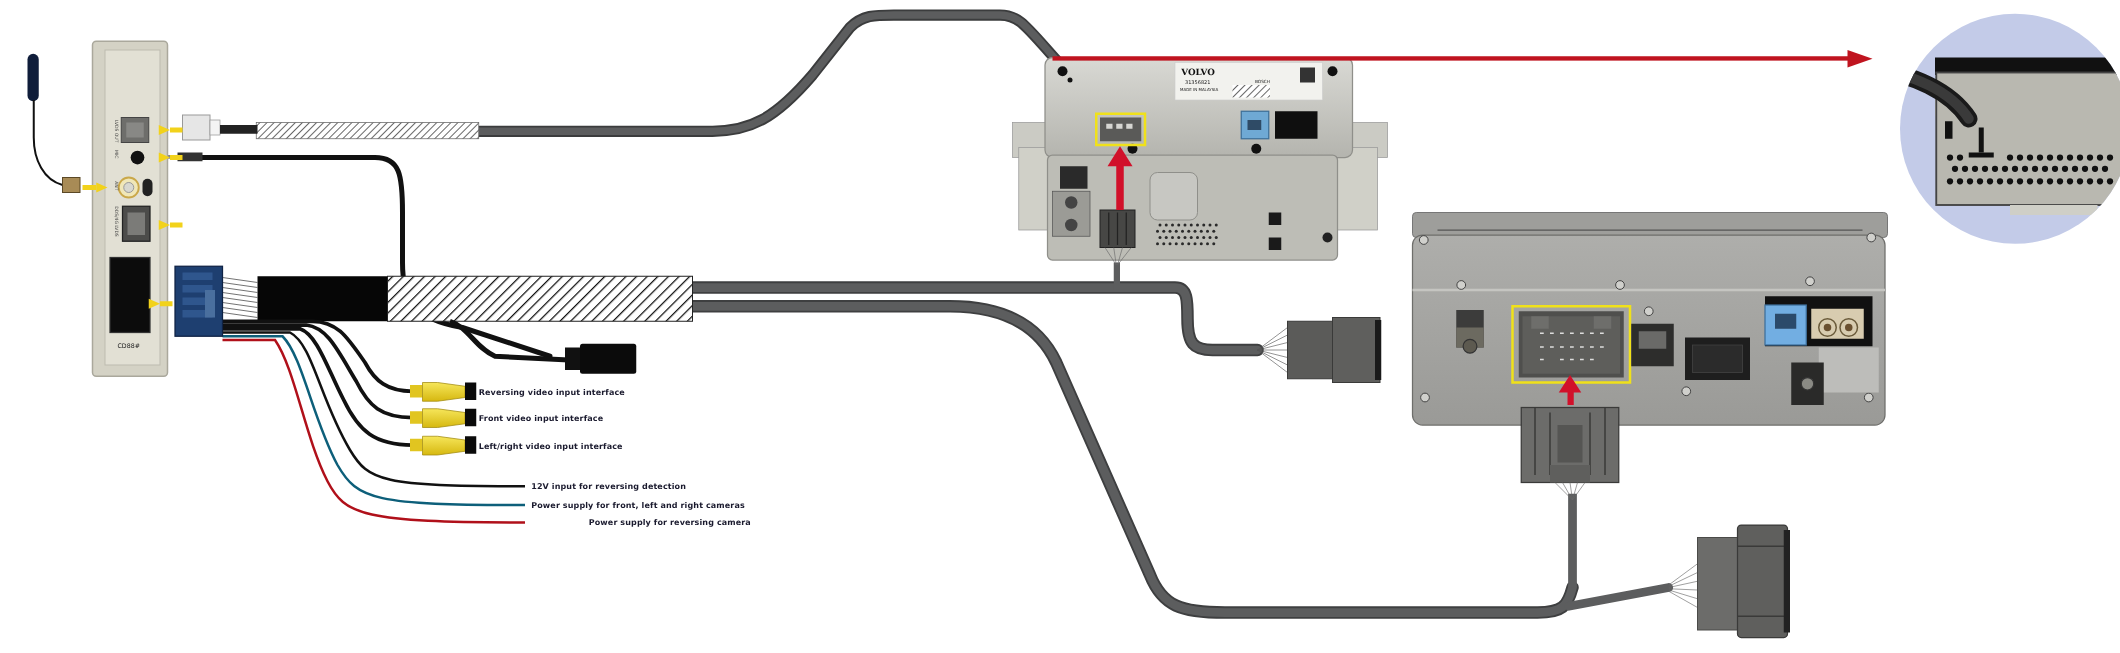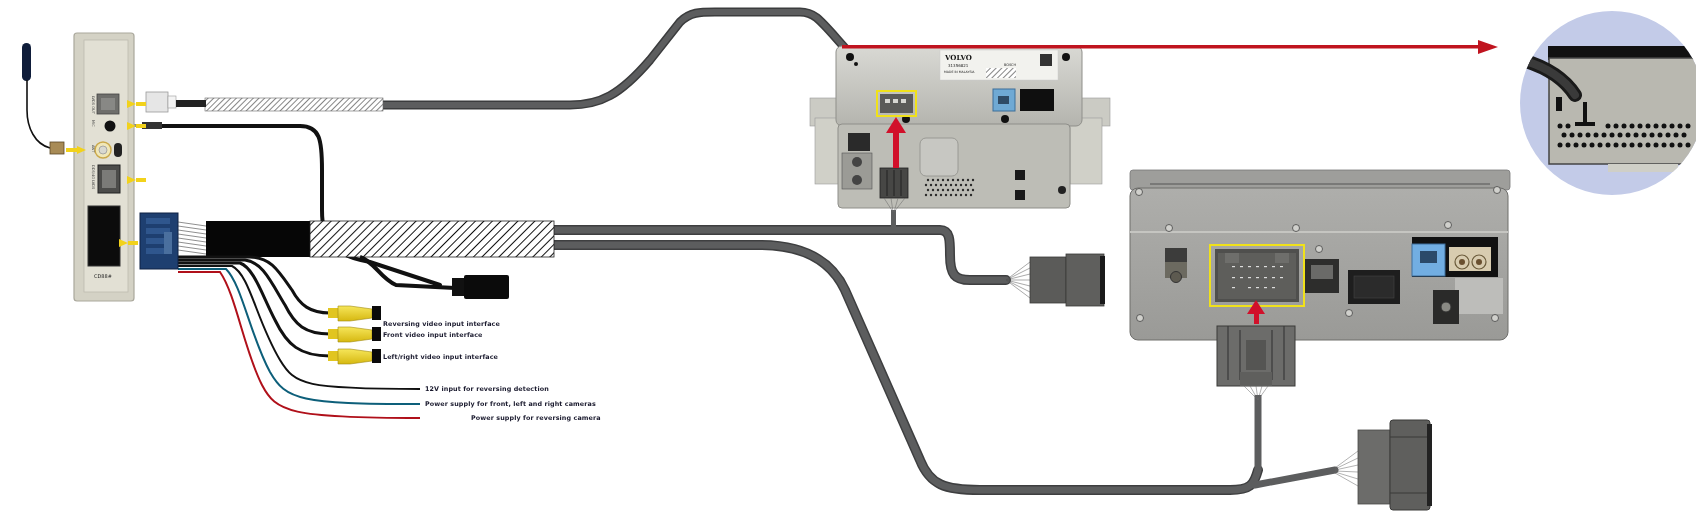--- a/index.html
+++ b/index.html
@@ -460,19 +460,19 @@
       <line x1="1006" y1="280" x2="1030" y2="286"></line>
         <line x1="1006" y1="280" x2="1030" y2="292"></line>
       <line x1="1006" y1="280" x2="1030" y2="298"></line>
     </g>
     <rect x="1030" y="257" width="36" height="46" fill="#5b5b59" stroke="#3a3a39" stroke-width="0.8"></rect>
     <rect x="1066" y="254" width="38" height="52" fill="#5f5f5d" stroke="#3a3a39" stroke-width="0.8"></rect>
     <rect x="1100" y="256" width="5" height="48" fill="#1a1a1a"></rect>
   </g>
 </svg>
 
-<div class="label" style="left:383px; top:320px;">Reversing video input interface</div>
+<div class="label" style="left:383px; top:310px;">Reversing video input interface</div>
 <div class="label" style="left:383px; top:331px;">Front video input interface</div>
 <div class="label" style="left:383px; top:353px;text-align:center;">Left/right video input interface</div>
 
 <div class="label" style="left:425px; top:385px;text-align:right;">12V input for reversing detection</div>
 <div class="label" style="left:425px; top:400px;">Power supply for front, left and right cameras</div>
 <div class="label" style="left:425px; top:414px;margin-left:46px;">Power supply for reversing camera</div>
 
 </body></html>

